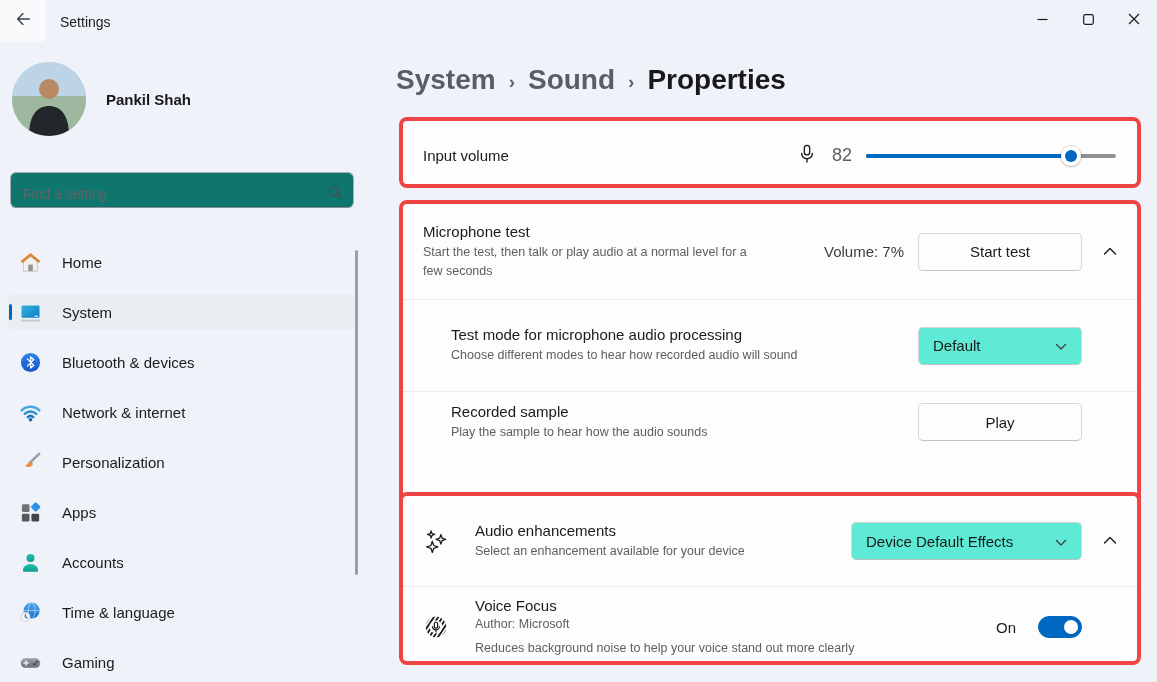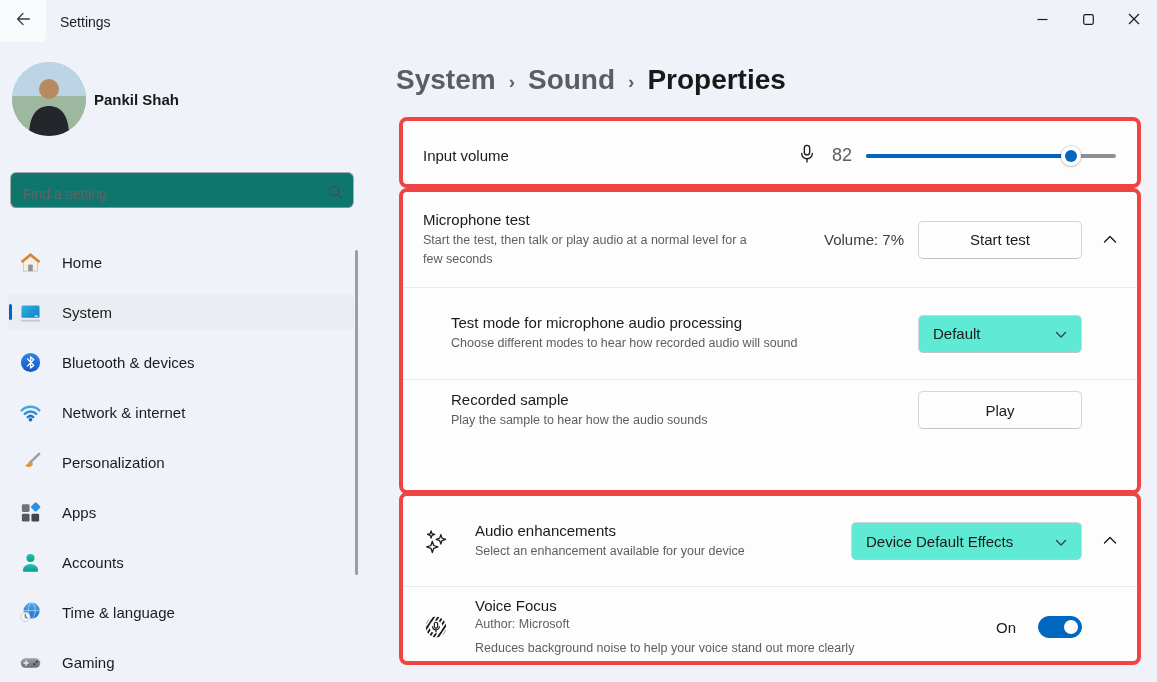--- a/index.html
+++ b/index.html
@@ -26,21 +26,21 @@
 
   
   .sidebar { position:absolute; left:0; top:48px; width:375px; bottom:0; }
   .profile { position:absolute; left:12px; top:14px; display:flex; align-items:center; }
   .avatar {
     width:74px; height:74px; border-radius:50%;
     background:linear-gradient(160deg,#b9d2e4 0%,#a8c4bc 45%,#8fae96 100%);
     overflow:hidden; position:relative; flex:0 0 auto;
   }
   .avatar svg { position:absolute; left:0; top:0; }
-  .profile-name { margin-left:8px; font-size:15px; font-weight:700; color:#191919; }
+  .profile-name { margin-left:20px; font-size:15px; font-weight:700; color:#191919; }
 
   .searchbox {
     position:absolute; left:10px; top:124px; width:344px; height:36px;
     background:#0f766e; border:1px solid #a9adb3; border-bottom-color:#8a8e94;
     border-radius:6px; display:flex; align-items:center; padding:8px 10px 0 12px;
   }
   .searchbox input {
     flex:1; border:none; outline:none; font-size:14px; color:#1b1b1b;
     font-family:inherit; background:transparent;
   }
@@ -68,21 +68,21 @@
   .breadcrumb .crumb { color:#595e66; cursor:pointer; }
   .breadcrumb .crumb.current { color:#191919; cursor:default; }
   .breadcrumb .sep { color:#5e636b; font-size:19px; margin:0 13px; padding-top:3px; }
 
   .card {
     position:absolute; left:24px; width:742px;
     background:#fdfdfe; border:4px solid #ef4444; border-radius:8px;
     overflow:hidden;
   }
   .card-1 { top:69px; height:71px; }
-  .card-2 { top:140px; height:306px; }
+  .card-2 { top:152px; height:306px; }
   .card-3 { top:444px; height:173px; }
 
   .row { display:flex; align-items:center; padding-left:20px; }
   .row + .row { border-top:1px solid #ececee; }
   .row .lead-icon { width:26px; margin-right:26px; flex:0 0 auto; display:flex; align-items:center; }
   .row .text { flex:1; min-width:0; padding-right:10px; }
   .row .title { font-size:15px; color:#1b1b1b; }
   .row .subtitle { font-size:12.5px; color:#5e5e5e; line-height:1.45; margin-top:3px; max-width:340px; }
   .row.indent { padding-left:48px; }
   .controls { display:flex; align-items:center; flex:0 0 auto; }

